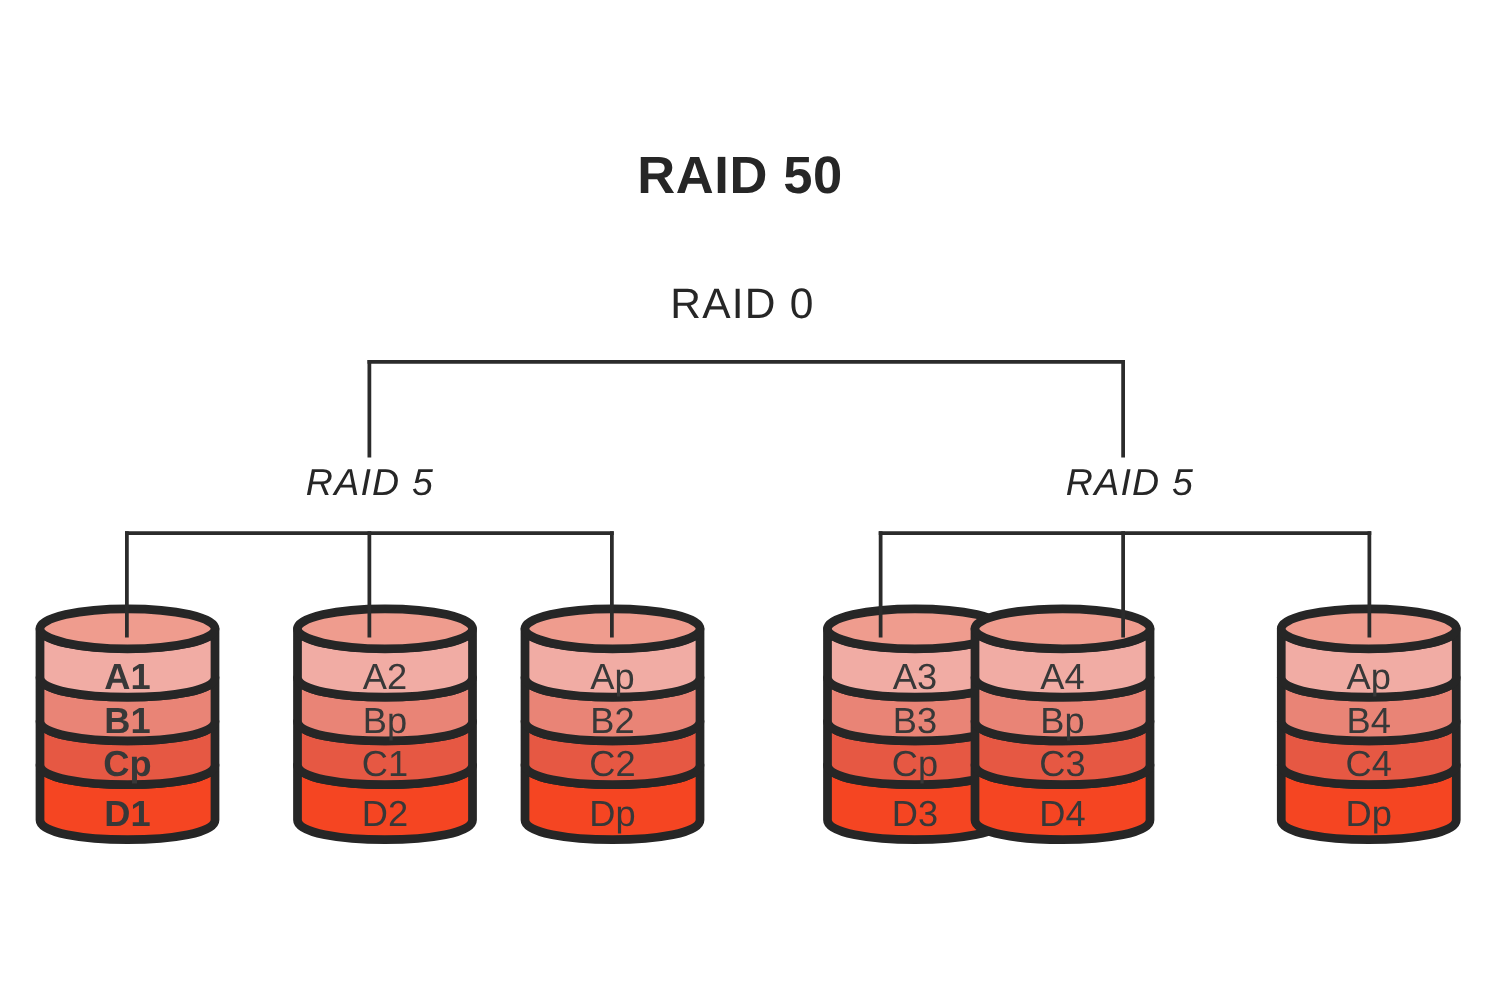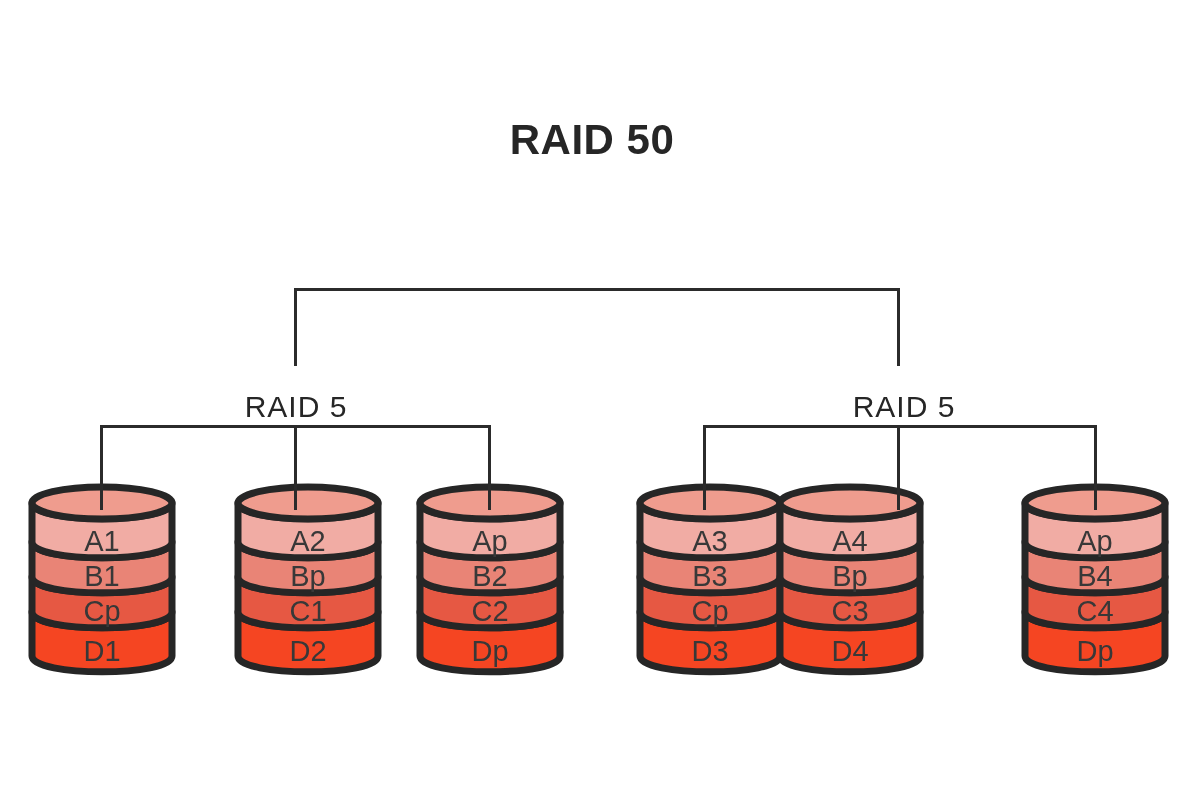--- a/index.html
+++ b/index.html
@@ -38,21 +38,21 @@
   .node-label {
     position: absolute;
     transform: translateX(-50%);
     color: var(--heading);
     font-weight: 400;
     letter-spacing: 1px;
     white-space: nowrap;
     line-height: 1;
   }
   .raid0 { top: 226px; left: 594px; font-size: 34px; }
-  .raid5 { top: 392px; font-size: 30px; }
+  .raid5 { top: 372px; font-size: 30px; font-style: italic; }
   .raid5-left  { left: 296px; }
   .raid5-right { left: 904px; }
   .line {
     position: absolute;
     background: var(--line);
     z-index: 3;
   }
   .disk {
     position: absolute;
     top: 483px;
@@ -74,39 +74,40 @@
     text-anchor: middle;
   }
 </style>
 </head>
 <body>
 
 <div class="stage">
 
   <h1 class="title">RAID 50</h1>
 
+  <div class="node-label raid0">RAID 0</div>
 
   <div class="line" style="left:294px; top:288px; width:606px; height:3px;"></div>
   <div class="line" style="left:294px; top:288px; width:3px; height:78px;"></div>
   <div class="line" style="left:897px; top:288px; width:3px; height:78px;"></div>
 
   <div class="node-label raid5 raid5-left">RAID 5</div>
   <div class="node-label raid5 raid5-right">RAID 5</div>
 
   <div class="line" style="left:100px; top:425px; width:391px; height:3px;"></div>
   <div class="line" style="left:100px; top:425px; width:3px; height:85px;"></div>
   <div class="line" style="left:294px; top:425px; width:3px; height:85px;"></div>
   <div class="line" style="left:488px; top:425px; width:3px; height:85px;"></div>
 
   <div class="line" style="left:703px; top:425px; width:394px; height:3px;"></div>
   <div class="line" style="left:703px; top:425px; width:3px; height:85px;"></div>
   <div class="line" style="left:897px; top:425px; width:3px; height:85px;"></div>
   <div class="line" style="left:1094px; top:425px; width:3px; height:85px;"></div>
 
-  <figure class="disk" style="left:28px;">
+  <figure class="disk" style="left:28px;font-weight:bold;">
     <svg viewBox="0 0 148 196" width="148" height="196">
       <path class="band band-d" d="M4 129 C4 150 144 150 144 129 L144 173 C144 194 4 194 4 173 Z"></path>
       <path class="band band-c" d="M4 94 C4 115 144 115 144 94 L144 129 C144 150 4 150 4 129 Z"></path>
       <path class="band band-b" d="M4 59 C4 80 144 80 144 59 L144 94 C144 115 4 115 4 94 Z"></path>
       <path class="band band-a" d="M4 20 C4 41 144 41 144 20 L144 59 C144 80 4 80 4 59 Z"></path>
       <ellipse class="disk-top" cx="74" cy="20" rx="70" ry="16"></ellipse>
       <text class="band-label" x="74" y="68">A1</text>
       <text class="band-label" x="74" y="103">B1</text>
       <text class="band-label" x="74" y="138">Cp</text>
       <text class="band-label" x="74" y="178">D1</text>
@@ -134,21 +135,21 @@
       <path class="band band-b" d="M4 59 C4 80 144 80 144 59 L144 94 C144 115 4 115 4 94 Z"></path>
       <path class="band band-a" d="M4 20 C4 41 144 41 144 20 L144 59 C144 80 4 80 4 59 Z"></path>
       <ellipse class="disk-top" cx="74" cy="20" rx="70" ry="16"></ellipse>
       <text class="band-label" x="74" y="68">Ap</text>
       <text class="band-label" x="74" y="103">B2</text>
       <text class="band-label" x="74" y="138">C2</text>
       <text class="band-label" x="74" y="178">Dp</text>
     </svg>
   </figure>
 
-  <figure class="disk" style="left:636px;">
+  <figure class="disk" style="left:658px;">
     <svg viewBox="0 0 148 196" width="148" height="196">
       <path class="band band-d" d="M4 129 C4 150 144 150 144 129 L144 173 C144 194 4 194 4 173 Z"></path>
       <path class="band band-c" d="M4 94 C4 115 144 115 144 94 L144 129 C144 150 4 150 4 129 Z"></path>
       <path class="band band-b" d="M4 59 C4 80 144 80 144 59 L144 94 C144 115 4 115 4 94 Z"></path>
       <path class="band band-a" d="M4 20 C4 41 144 41 144 20 L144 59 C144 80 4 80 4 59 Z"></path>
       <ellipse class="disk-top" cx="74" cy="20" rx="70" ry="16"></ellipse>
       <text class="band-label" x="74" y="68">A3</text>
       <text class="band-label" x="74" y="103">B3</text>
       <text class="band-label" x="74" y="138">Cp</text>
       <text class="band-label" x="74" y="178">D3</text>

